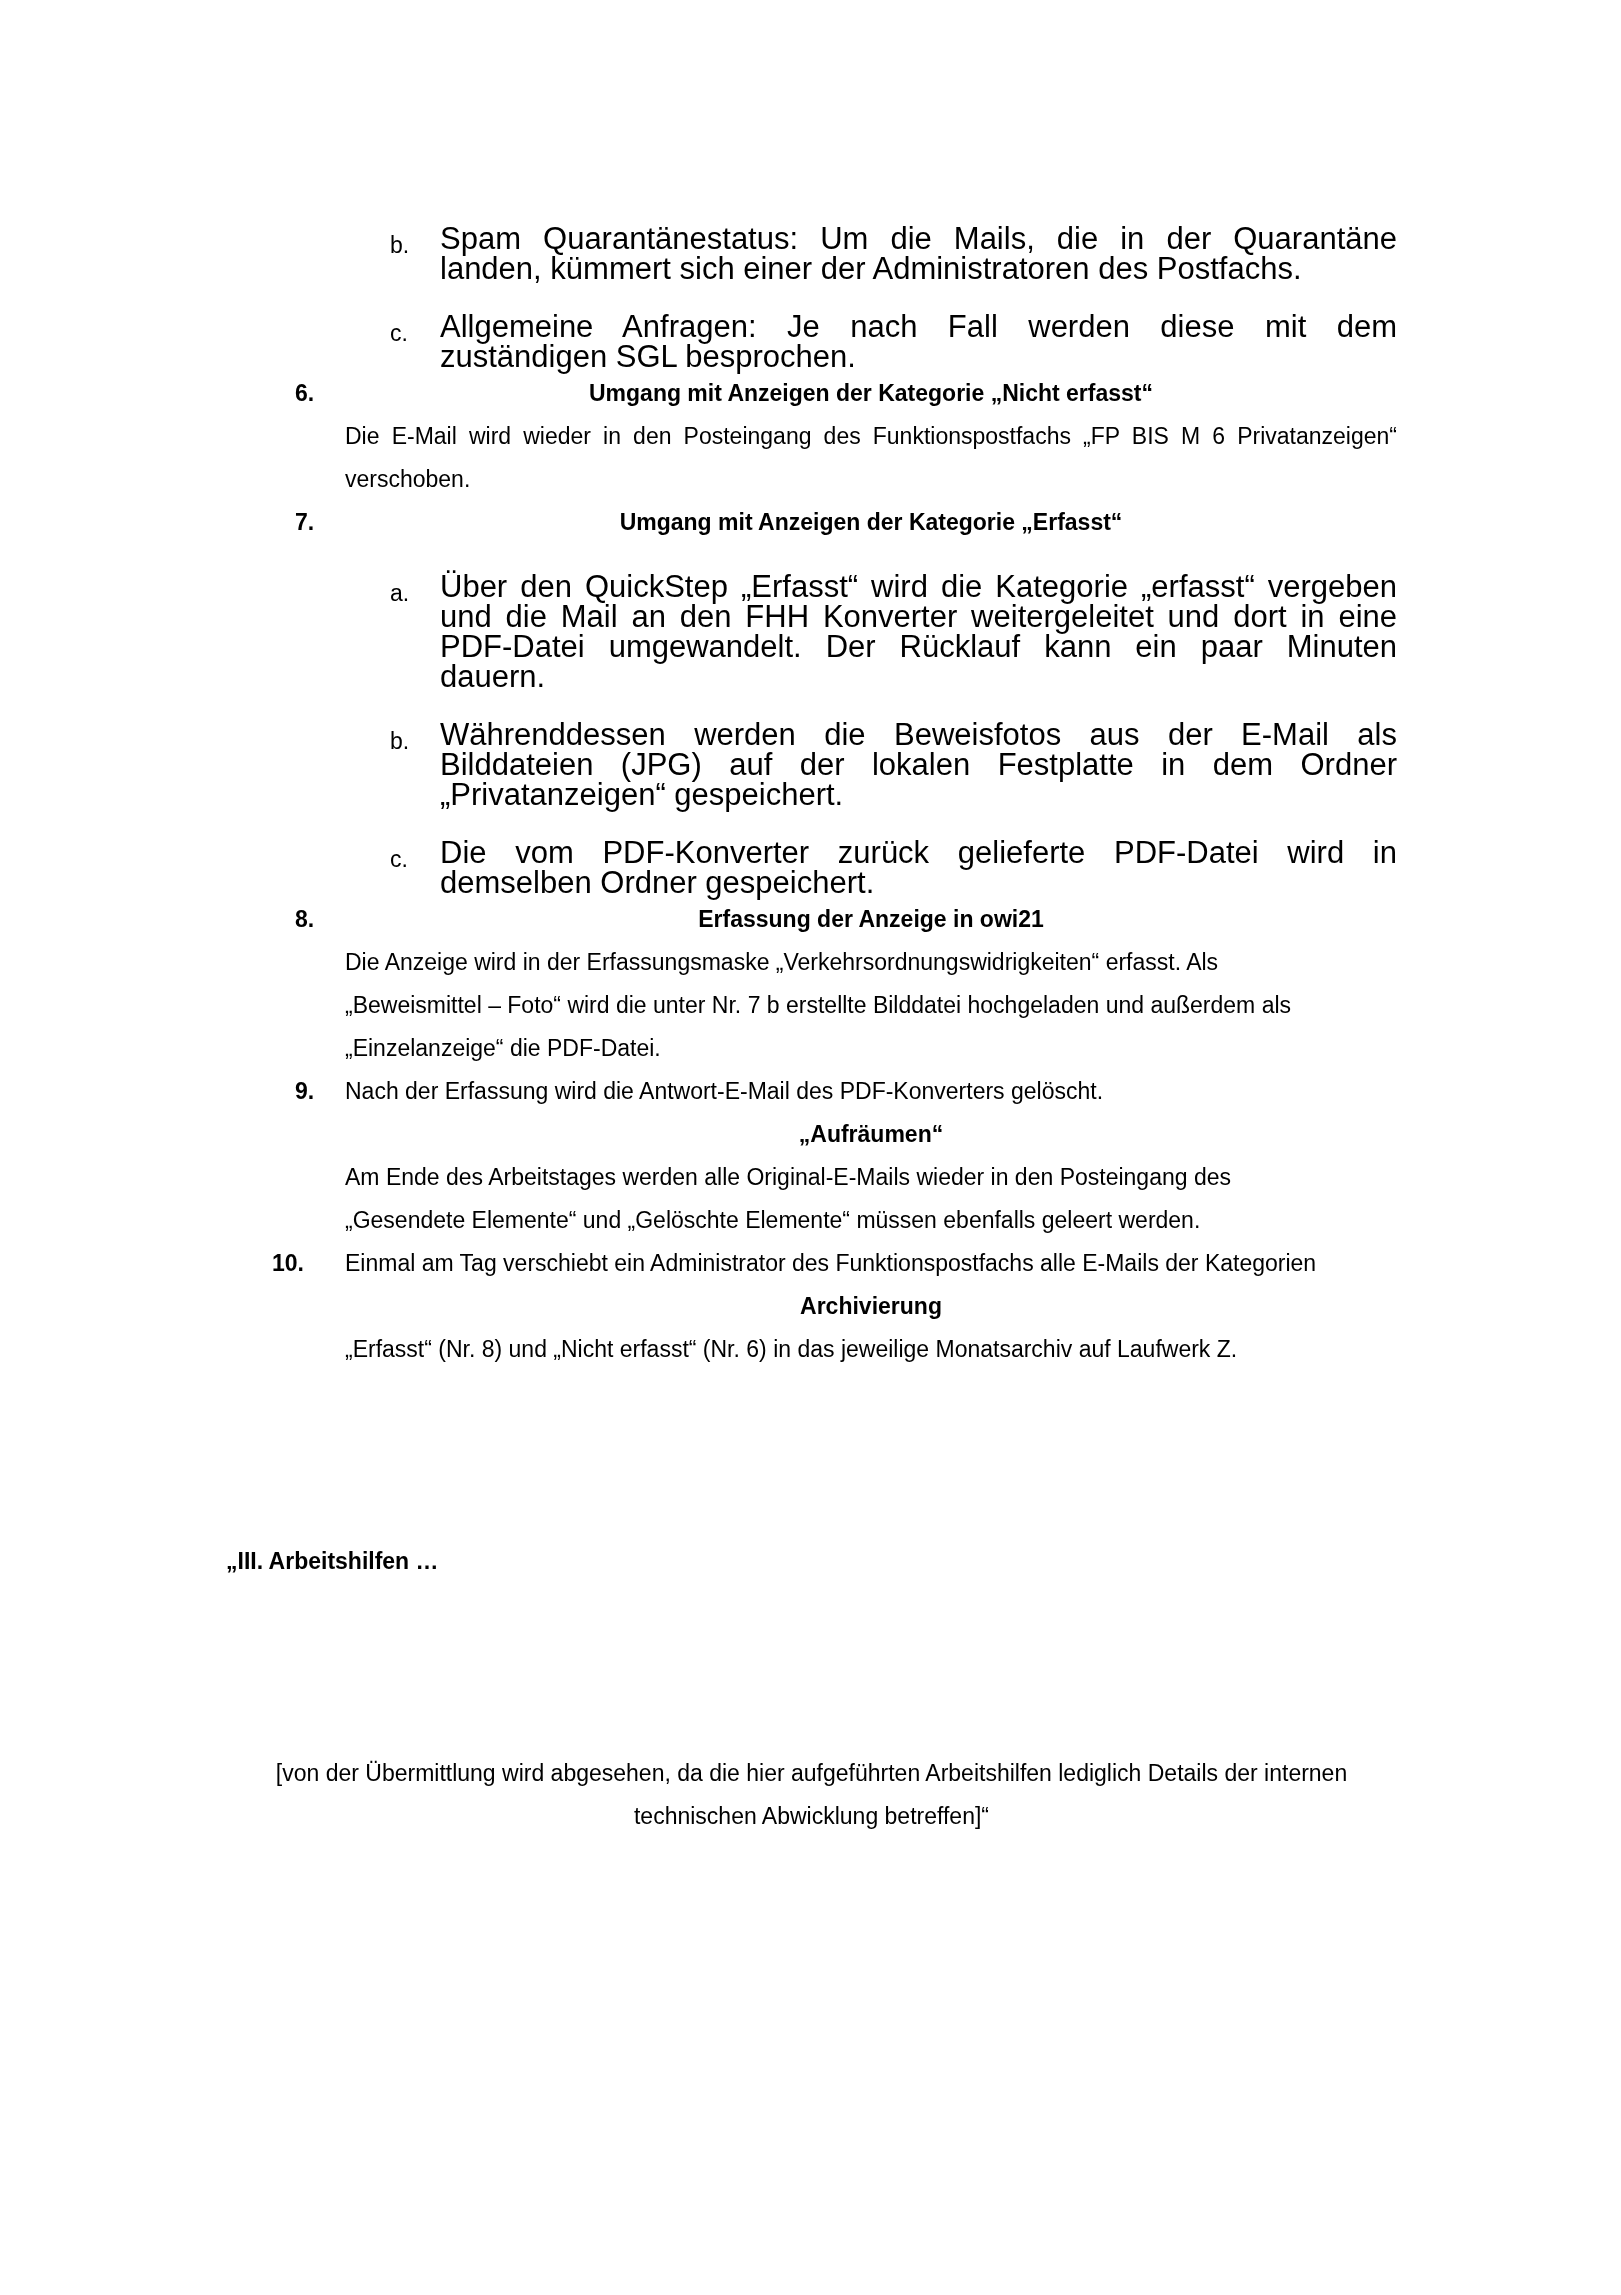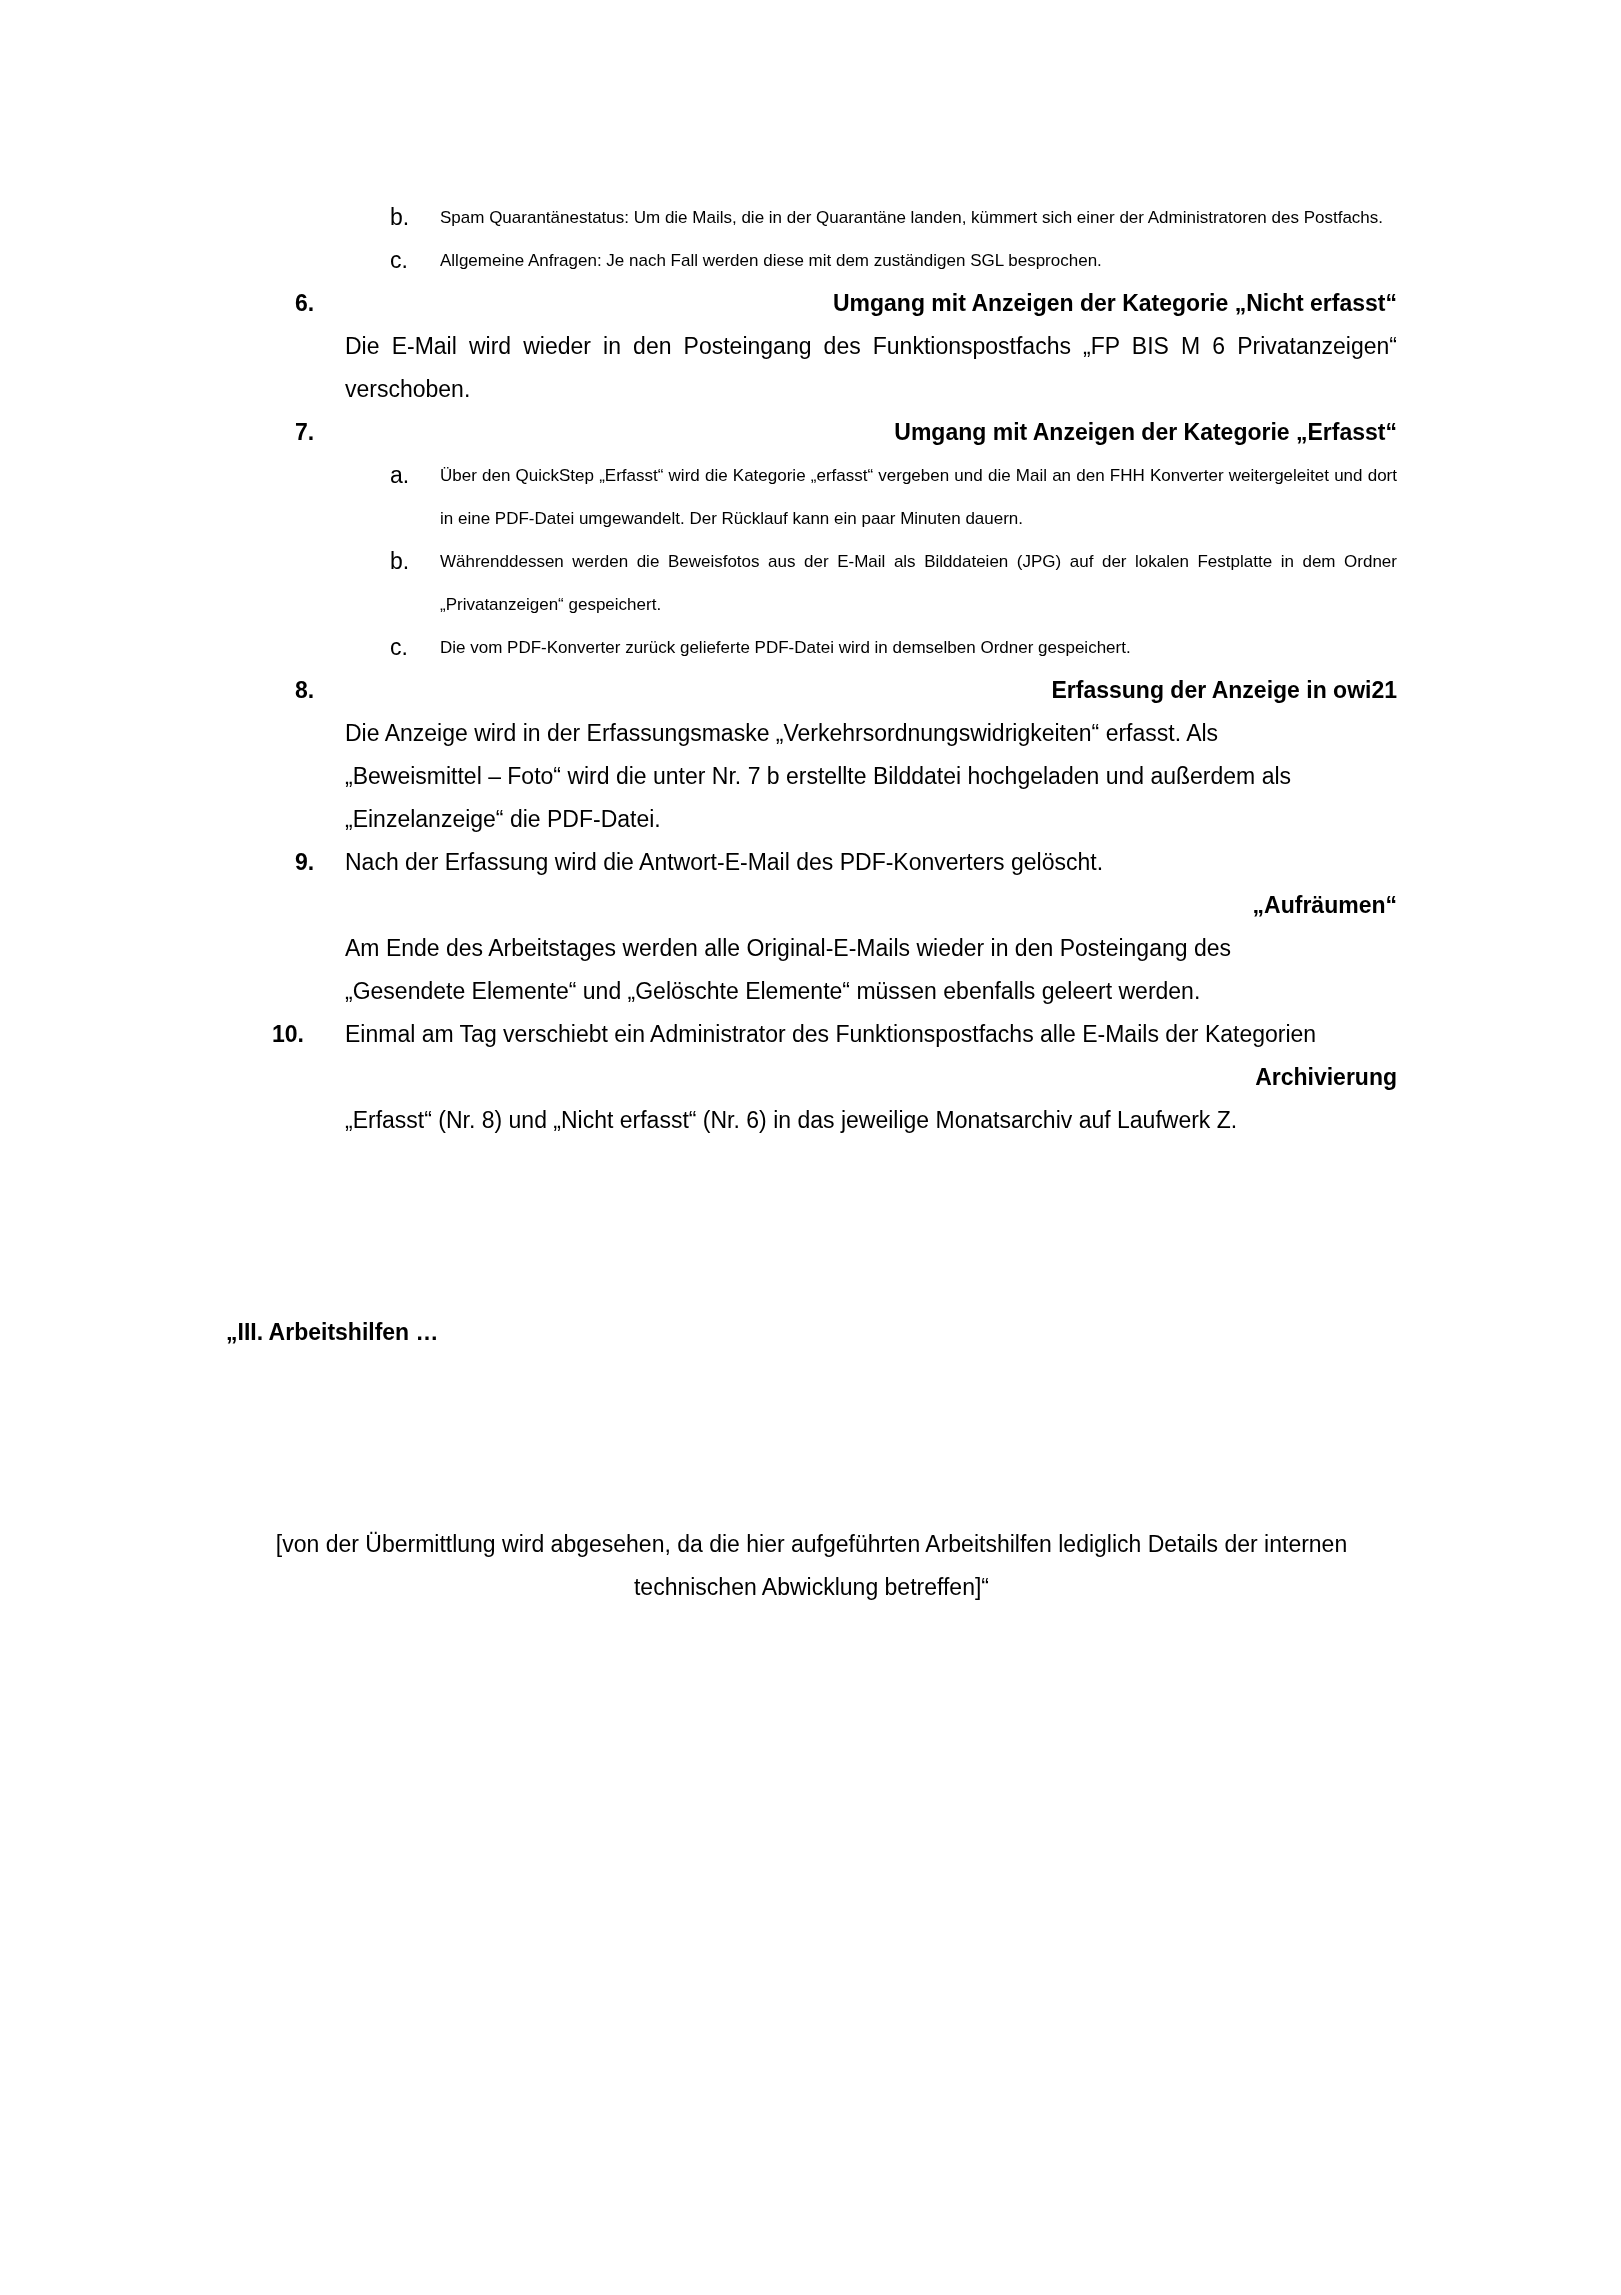--- a/index.html
+++ b/index.html
@@ -62,39 +62,40 @@
   }
   .li-num > .marker.wide {
     left: 46px;
   }
   .li-num > .body {
     font-size: 23px;
     line-height: 43px;
   }
   .li-num .heading {
     font-weight: bold;
-    text-align: right;
+    text-align: center;
   }
 
   
   .li-let {
     padding-left: 214px;
   }
   .li-let > .marker {
     position: absolute;
     left: 164px;
     top: 0;
     width: 47px;
     font-size: 23px;
     line-height: 43px;
     text-align: left;
   }
   .li-let > .body {
-    font-size: 17px;
-    line-height: 43px;
+    font-size: 31px;
+    line-height: 30px;
+    margin-top: 28px;
   }
 
   .section-head {
     font-size: 23px;
     line-height: 43px;
     font-weight: bold;
     margin: 0;
   }
 
   .spacer-lg { height: 90px; }

